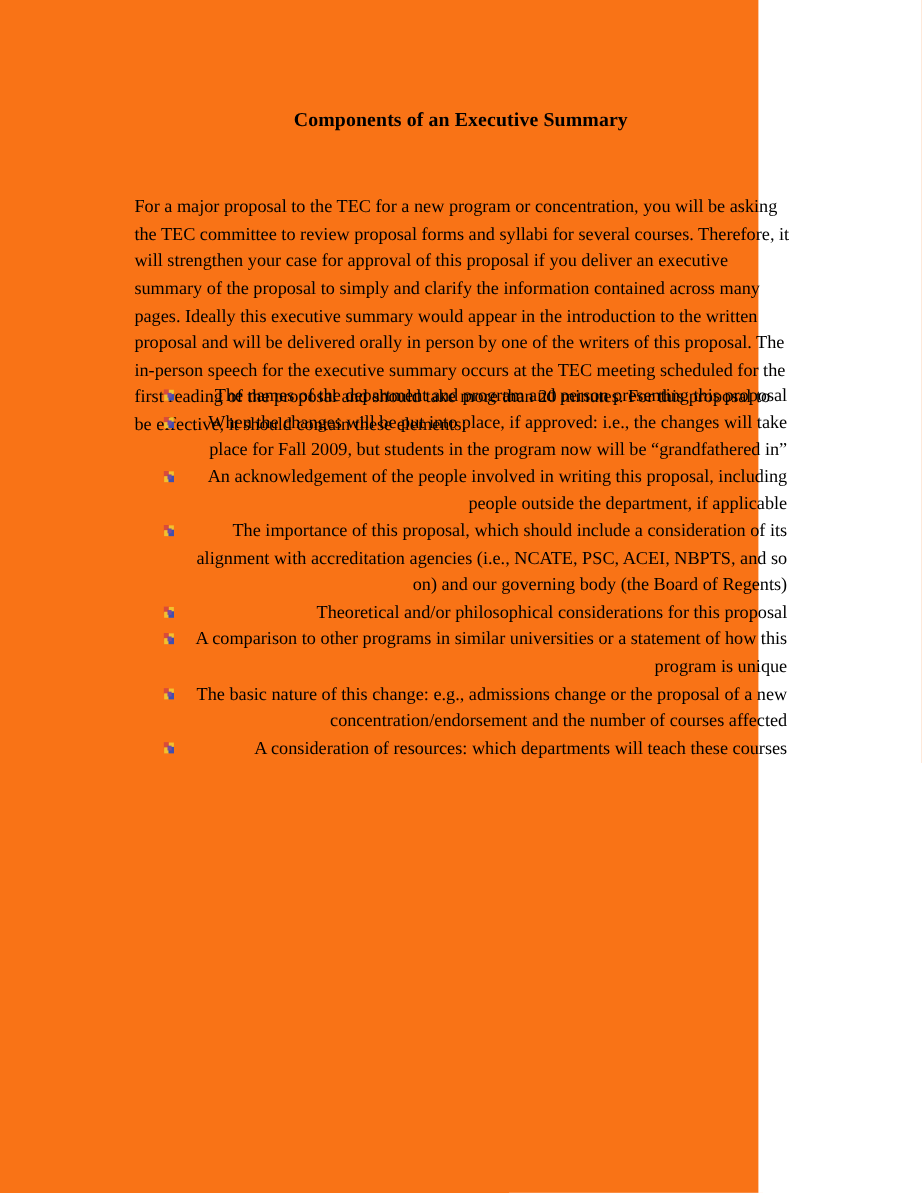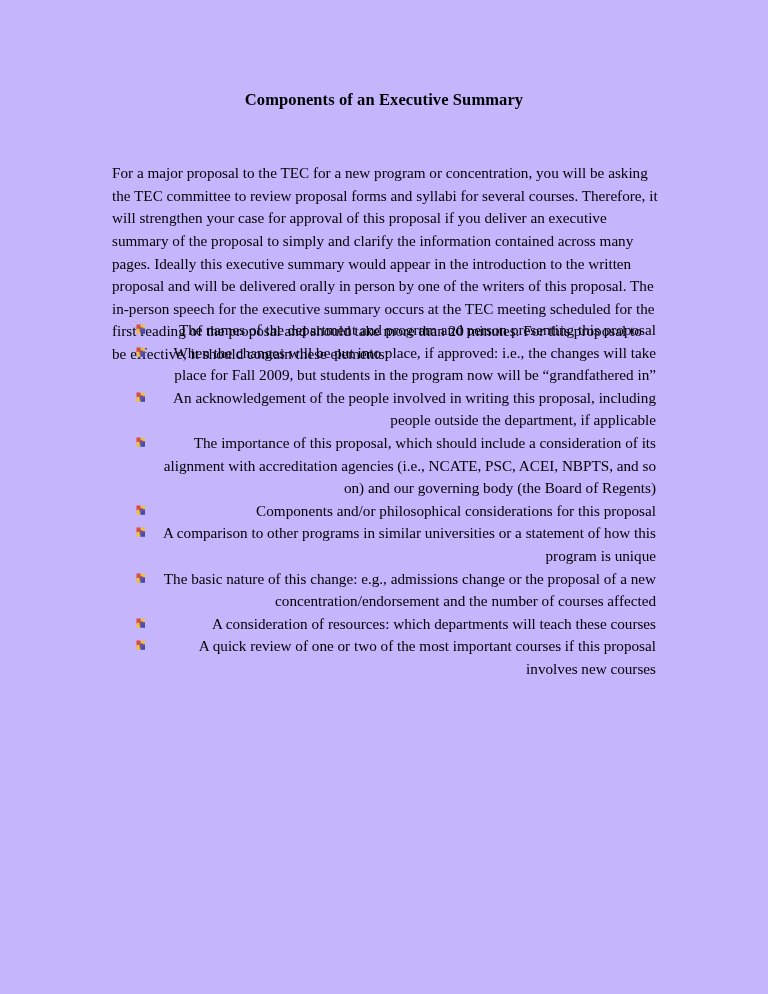--- a/index.html
+++ b/index.html
@@ -10,23 +10,23 @@
   body {
     width: 768px;
     height: 994px;
     font-family: "Liberation Serif", "DejaVu Serif", serif;
     color: #000000;
     position: relative;
     overflow: hidden;
   }
 
   .page {
-    width: 768px;
+    width: 632px;
     height: 994px;
-    background: #c4b5fd;
+    background: #f97316;
     position: relative;
     box-sizing: border-box;
   }
 
   
   .title-block {
     position: absolute;
     left: 0;
     top: 88px;
     width: 768px;
@@ -140,21 +140,21 @@
   </li>
 
   <li class="bullet-item">
     <svg class="bullet-icon" viewBox="0 0 11 11" xmlns="http://www.w3.org/2000/svg">
       <rect x="0.5" y="0.5" width="4.2" height="5.2" fill="#d94b3a"></rect>
       <rect x="4.7" y="0.8" width="4.2" height="5.0" fill="#f2c12e"></rect>
       <rect x="0.8" y="4.8" width="4.2" height="5.0" fill="#f2c12e"></rect>
       <rect x="4.4" y="4.4" width="4.6" height="5.4" fill="#3f4fb0"></rect>
       <rect x="3.6" y="3.4" width="3.4" height="4.0" fill="#7b4a9c"></rect>
     </svg>
-    <span class="bullet-text">Components and/or philosophical considerations for this proposal</span>
+    <span class="bullet-text">Theoretical and/or philosophical considerations for this proposal</span>
   </li>
 
   <li class="bullet-item">
     <svg class="bullet-icon" viewBox="0 0 11 11" xmlns="http://www.w3.org/2000/svg">
       <rect x="0.5" y="0.5" width="4.2" height="5.2" fill="#d94b3a"></rect>
       <rect x="4.7" y="0.8" width="4.2" height="5.0" fill="#f2c12e"></rect>
       <rect x="0.8" y="4.8" width="4.2" height="5.0" fill="#f2c12e"></rect>
       <rect x="4.4" y="4.4" width="4.6" height="5.4" fill="#3f4fb0"></rect>
       <rect x="3.6" y="3.4" width="3.4" height="4.0" fill="#7b4a9c"></rect>
     </svg>
@@ -179,26 +179,16 @@
     <svg class="bullet-icon" viewBox="0 0 11 11" xmlns="http://www.w3.org/2000/svg">
       <rect x="0.5" y="0.5" width="4.2" height="5.2" fill="#d94b3a"></rect>
       <rect x="4.7" y="0.8" width="4.2" height="5.0" fill="#f2c12e"></rect>
       <rect x="0.8" y="4.8" width="4.2" height="5.0" fill="#f2c12e"></rect>
       <rect x="4.4" y="4.4" width="4.6" height="5.4" fill="#3f4fb0"></rect>
       <rect x="3.6" y="3.4" width="3.4" height="4.0" fill="#7b4a9c"></rect>
     </svg>
     <span class="bullet-text">A consideration of resources: which departments will teach these courses</span>
   </li>
 
-  <li class="bullet-item">
-    <svg class="bullet-icon" viewBox="0 0 11 11" xmlns="http://www.w3.org/2000/svg">
-      <rect x="0.5" y="0.5" width="4.2" height="5.2" fill="#d94b3a"></rect>
-      <rect x="4.7" y="0.8" width="4.2" height="5.0" fill="#f2c12e"></rect>
-      <rect x="0.8" y="4.8" width="4.2" height="5.0" fill="#f2c12e"></rect>
-      <rect x="4.4" y="4.4" width="4.6" height="5.4" fill="#3f4fb0"></rect>
-      <rect x="3.6" y="3.4" width="3.4" height="4.0" fill="#7b4a9c"></rect>
-    </svg>
-    <span class="bullet-text">A quick review of one or two of the most important courses if this proposal involves new courses</span>
-  </li>
 
 </ul>
 
 </div>
 
 </body></html>

